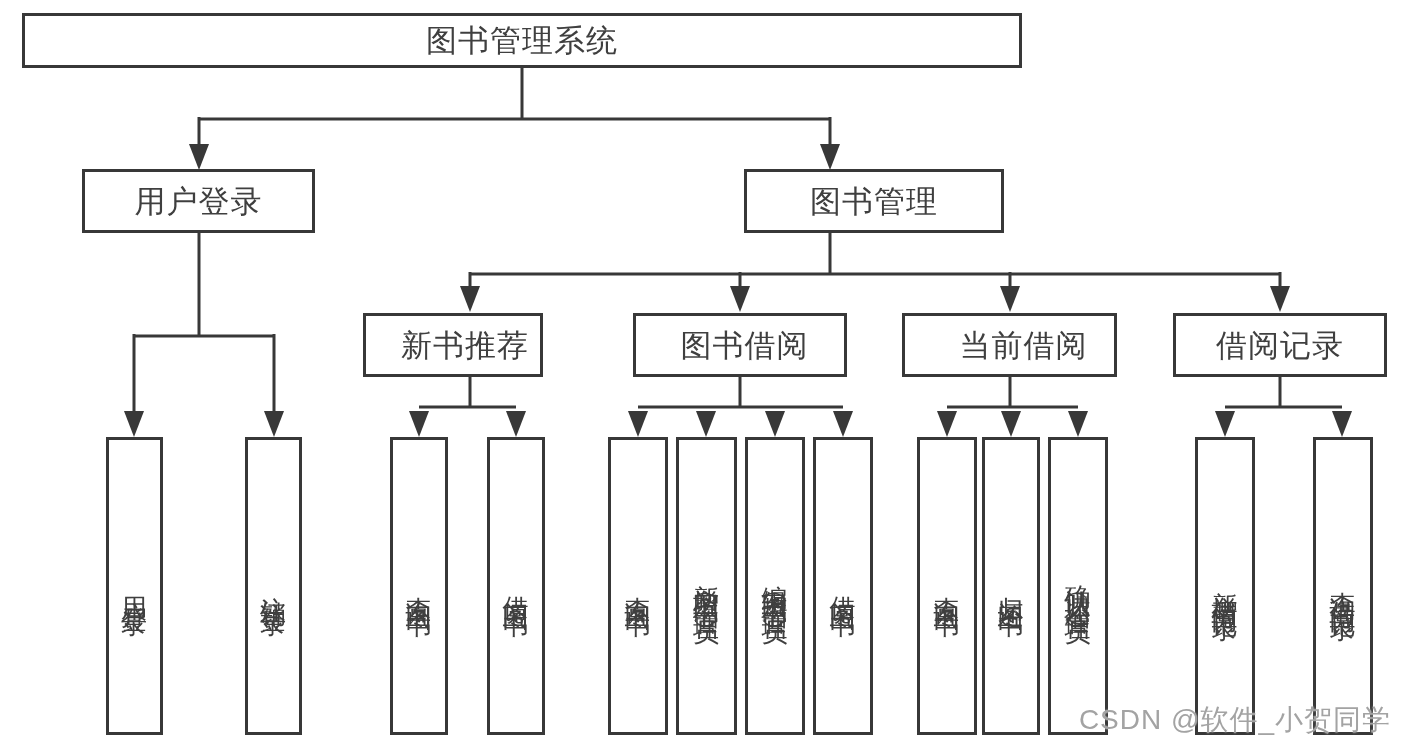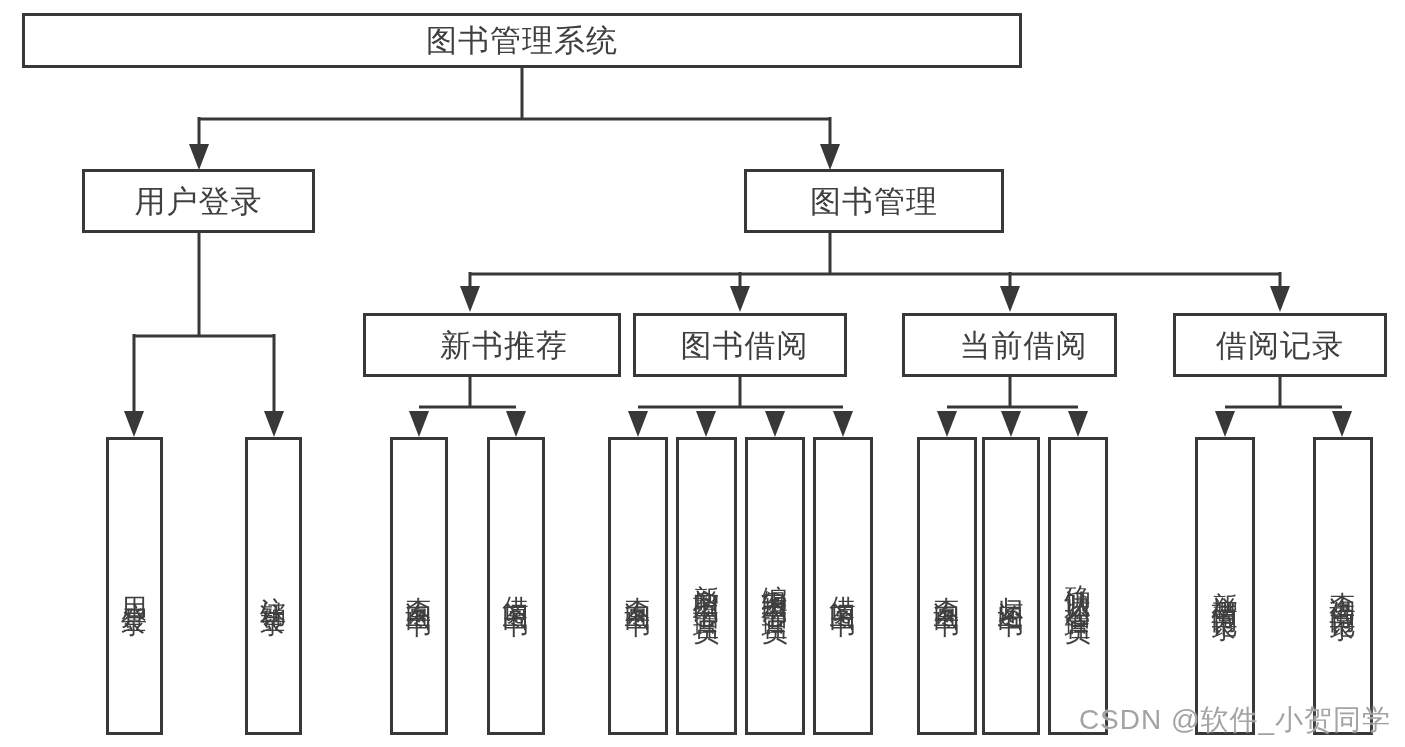--- a/index.html
+++ b/index.html
@@ -109,21 +109,21 @@
     <path d="M1280,376 V407 M1225,407 H1342"></path>
     <polygon points="1215,411 1235,411 1225,437"></polygon>
     <polygon points="1332,411 1352,411 1342,437"></polygon>
   </svg>
 
   <div class="node h-node" style="left:22px;top:13px;width:1000px;height:55px;">图书管理系统</div>
 
   <div class="node h-node" style="left:82px;top:169px;width:233px;height:64px;">用户登录</div>
   <div class="node h-node" style="left:712px;top:169px;width:260px;height:64px;margin-left:32px;">图书管理</div>
 
-  <div class="node h-node" style="left:363px;top:313px;width:258px;height:64px;padding-left:24px;">新书推荐</div>
+  <div class="node h-node" style="left:363px;top:313px;width:180px;height:64px;padding-left:24px;">新书推荐</div>
   <div class="node h-node" style="left:633px;top:313px;width:214px;height:64px;padding-left:9px;">图书借阅</div>
   <div class="node h-node" style="left:902px;top:313px;width:215px;height:64px;padding-left:28px;">当前借阅</div>
   <div class="node h-node" style="left:1173px;top:313px;width:214px;height:64px;">借阅记录</div>
 
   <div class="node v-node" style="left:106px;top:437px;width:57px;height:298px;">
     <span>用户登录</span>
   </div>
   <div class="node v-node" style="left:245px;top:437px;width:57px;height:298px;">
     <span>注销登录</span>
   </div>

